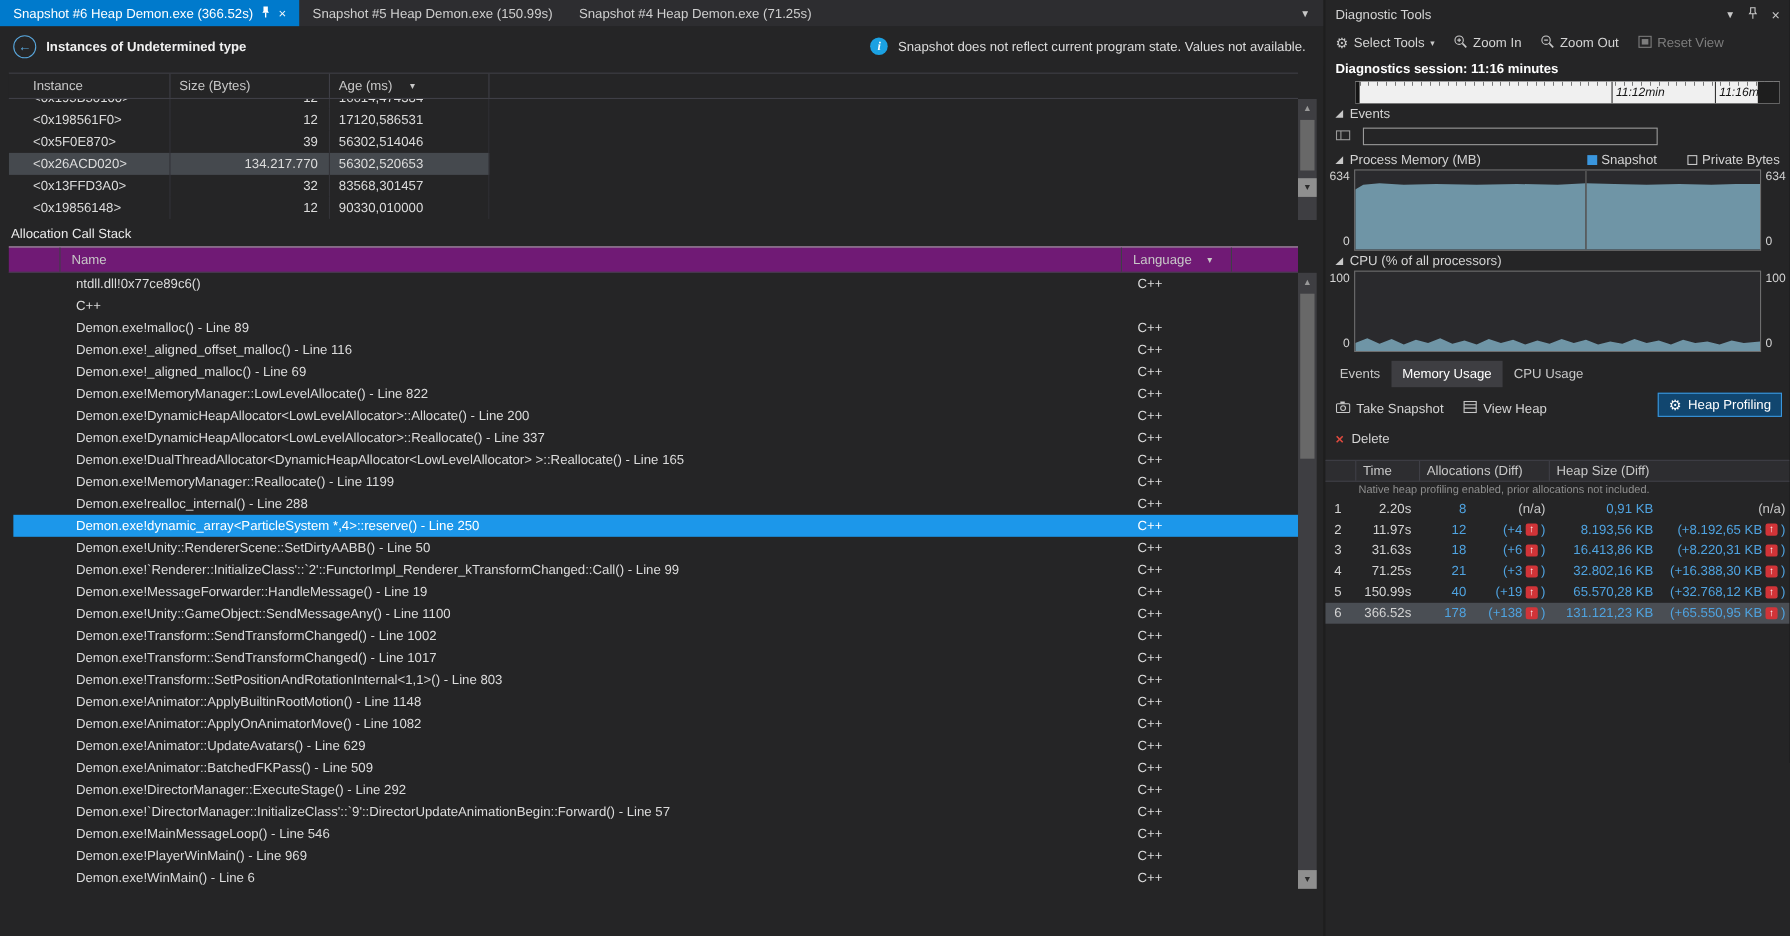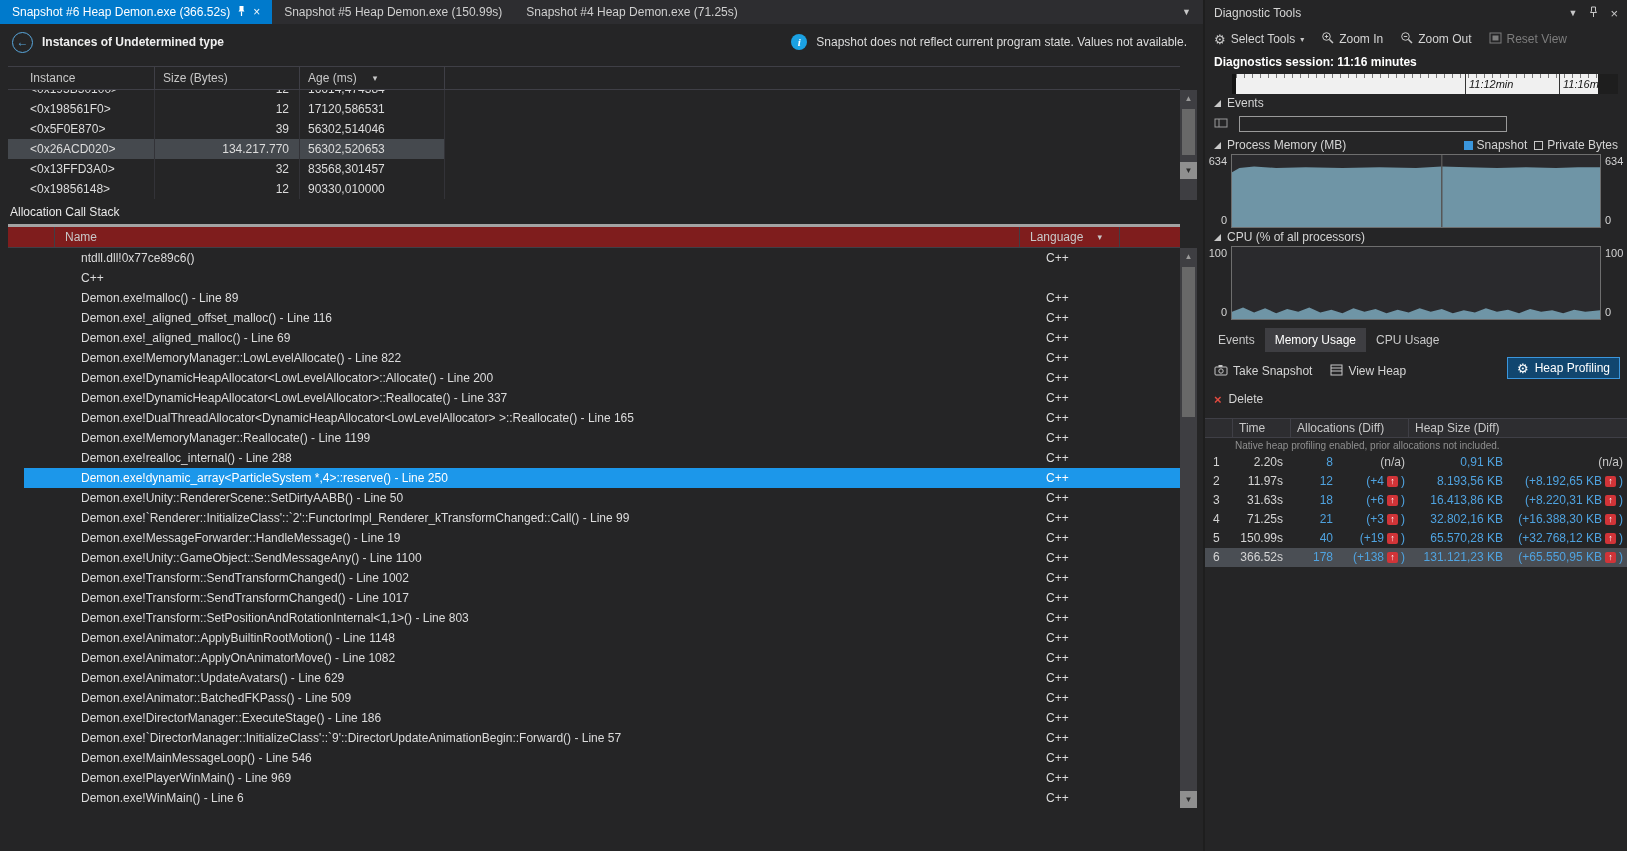--- a/index.html
+++ b/index.html
@@ -35,27 +35,27 @@
   .i-row{display:flex;height:20px;line-height:20px;}
   .i-row.partial{margin-top:-11px;}
   .i-row.sel{background:#45494e;}
   .i-row .c{box-sizing:border-box;border-right:1px solid #333338;white-space:nowrap;overflow:hidden;}
   .i-row .c-inst{width:147px;padding-left:22px;}
   .i-row .c-size{width:145px;text-align:right;padding-right:10px;}
   .i-row .c-age{width:145px;padding-left:8px;}
   
   .cs-label{position:absolute;left:10px;top:200px;height:24px;line-height:24px;color:#eaeaea;}
   .cs-header{position:absolute;left:8px;top:224px;width:1172px;height:24px;display:flex;box-sizing:border-box;
-             background:#7f1d1d;border-top:3px solid #a3a3a3;border-bottom:1px solid #3f3f46;color:#c8c8c8;}
+             background:#701a75;border-top:1px solid #a3a3a3;border-bottom:1px solid #3f3f46;color:#c8c8c8;}
   .ch{display:flex;align-items:center;box-sizing:border-box;border-right:1px solid #3f3f46;}
   .ch.c0{width:47px;}
   .ch.c-name{width:965px;padding-left:10px;}
   .ch.c-lang{width:100px;padding-left:10px;gap:14px;}
   .ch.fill{flex:1;border-right:none;}
-  .cs-body{position:absolute;left:24px;top:248px;width:1172px;height:560px;overflow:hidden;}
+  .cs-body{position:absolute;left:12px;top:248px;width:1172px;height:560px;overflow:hidden;}
   .cs-row{display:flex;height:20px;line-height:20px;}
   .cs-row .c{box-sizing:border-box;white-space:nowrap;overflow:hidden;}
   .cs-row .c0{width:47px;flex:none;}
   .cs-row .c-name{width:965px;padding-left:10px;flex:none;}
   .cs-row .c-lang{width:100px;padding-left:10px;flex:none;}
   .cs-row.sel{background:#1c97ea;color:#fff;}
   
   .sb{position:absolute;width:17px;background:#3e3e42;}
   .scroll-inst{left:1180px;top:90px;height:110px;}
   .scroll-cs{left:1180px;top:248px;height:560px;}
@@ -83,21 +83,21 @@
   .ruler .cap{position:absolute;left:0;top:0;width:4px;height:100%;background:#141414;}
   .ruler .ticks{position:absolute;top:0;left:4px;right:0;height:4px;
                 background:repeating-linear-gradient(90deg,#777 0 1px,transparent 1px 8px);}
   .ruler .lbl{position:absolute;top:4px;font-size:11px;color:#141414;}
   .ruler .l1{left:237px;} .ruler .l2{left:331px;}
   .ruler .rdiv{position:absolute;top:0;height:100%;width:1px;background:#333;}
   .ruler .d1{left:233px;} .ruler .d2{left:327px;}
   .ruler .endblock{position:absolute;right:0;top:0;width:20px;height:100%;background:#1e1e1e;}
   .sec{height:18px;display:flex;align-items:center;gap:6px;padding:0 9px;color:#d4d4d4;}
   .tri{width:0;height:0;border-left:7px solid transparent;border-bottom:7px solid #c8c8c8;flex:none;}
-  .legend{margin-left:auto;display:flex;gap:7px;align-items:center;}
+  .legend{margin-left:auto;display:flex;gap:28px;align-items:center;}
   .leg{display:flex;align-items:center;gap:4px;}
   .sw-snapshot{width:9px;height:9px;background:#3a96dd;flex:none;}
   .sw-private{width:9px;height:9px;border:1px solid #c8c8c8;box-sizing:border-box;flex:none;}
   .events-row{height:24px;display:flex;align-items:center;gap:11px;padding:0 9px;}
   .ev-track{width:268px;height:16px;border:1px solid #9a9a9a;box-sizing:border-box;}
   .chart-row{display:grid;grid-template-columns:26px 1fr 24px;height:74px;padding-right:2px;}
   .axis{position:relative;color:#d4d4d4;font-size:11px;}
   .axis .top{position:absolute;top:1px;}
   .axis .bot{position:absolute;bottom:2px;}
   .axis.lft .top,.axis.lft .bot{right:4px;}
@@ -339,21 +339,21 @@
           <div class="c c-name">Demon.exe!Animator::UpdateAvatars() - Line 629</div>
           <div class="c c-lang">C++</div>
         </div>
         <div class="cs-row">
           <div class="c c0"></div>
           <div class="c c-name">Demon.exe!Animator::BatchedFKPass() - Line 509</div>
           <div class="c c-lang">C++</div>
         </div>
         <div class="cs-row">
           <div class="c c0"></div>
-          <div class="c c-name">Demon.exe!DirectorManager::ExecuteStage() - Line 186</div>
+          <div class="c c-name">Demon.exe!DirectorManager::ExecuteStage() - Line 292</div>
           <div class="c c-lang">C++</div>
         </div>
         <div class="cs-row">
           <div class="c c0"></div>
           <div class="c c-name">Demon.exe!`DirectorManager::InitializeClass'::`9'::DirectorUpdateAnimationBegin::Forward() - Line 57</div>
           <div class="c c-lang">C++</div>
         </div>
         <div class="cs-row">
           <div class="c c0"></div>
           <div class="c c-name">Demon.exe!MainMessageLoop() - Line 546</div>

